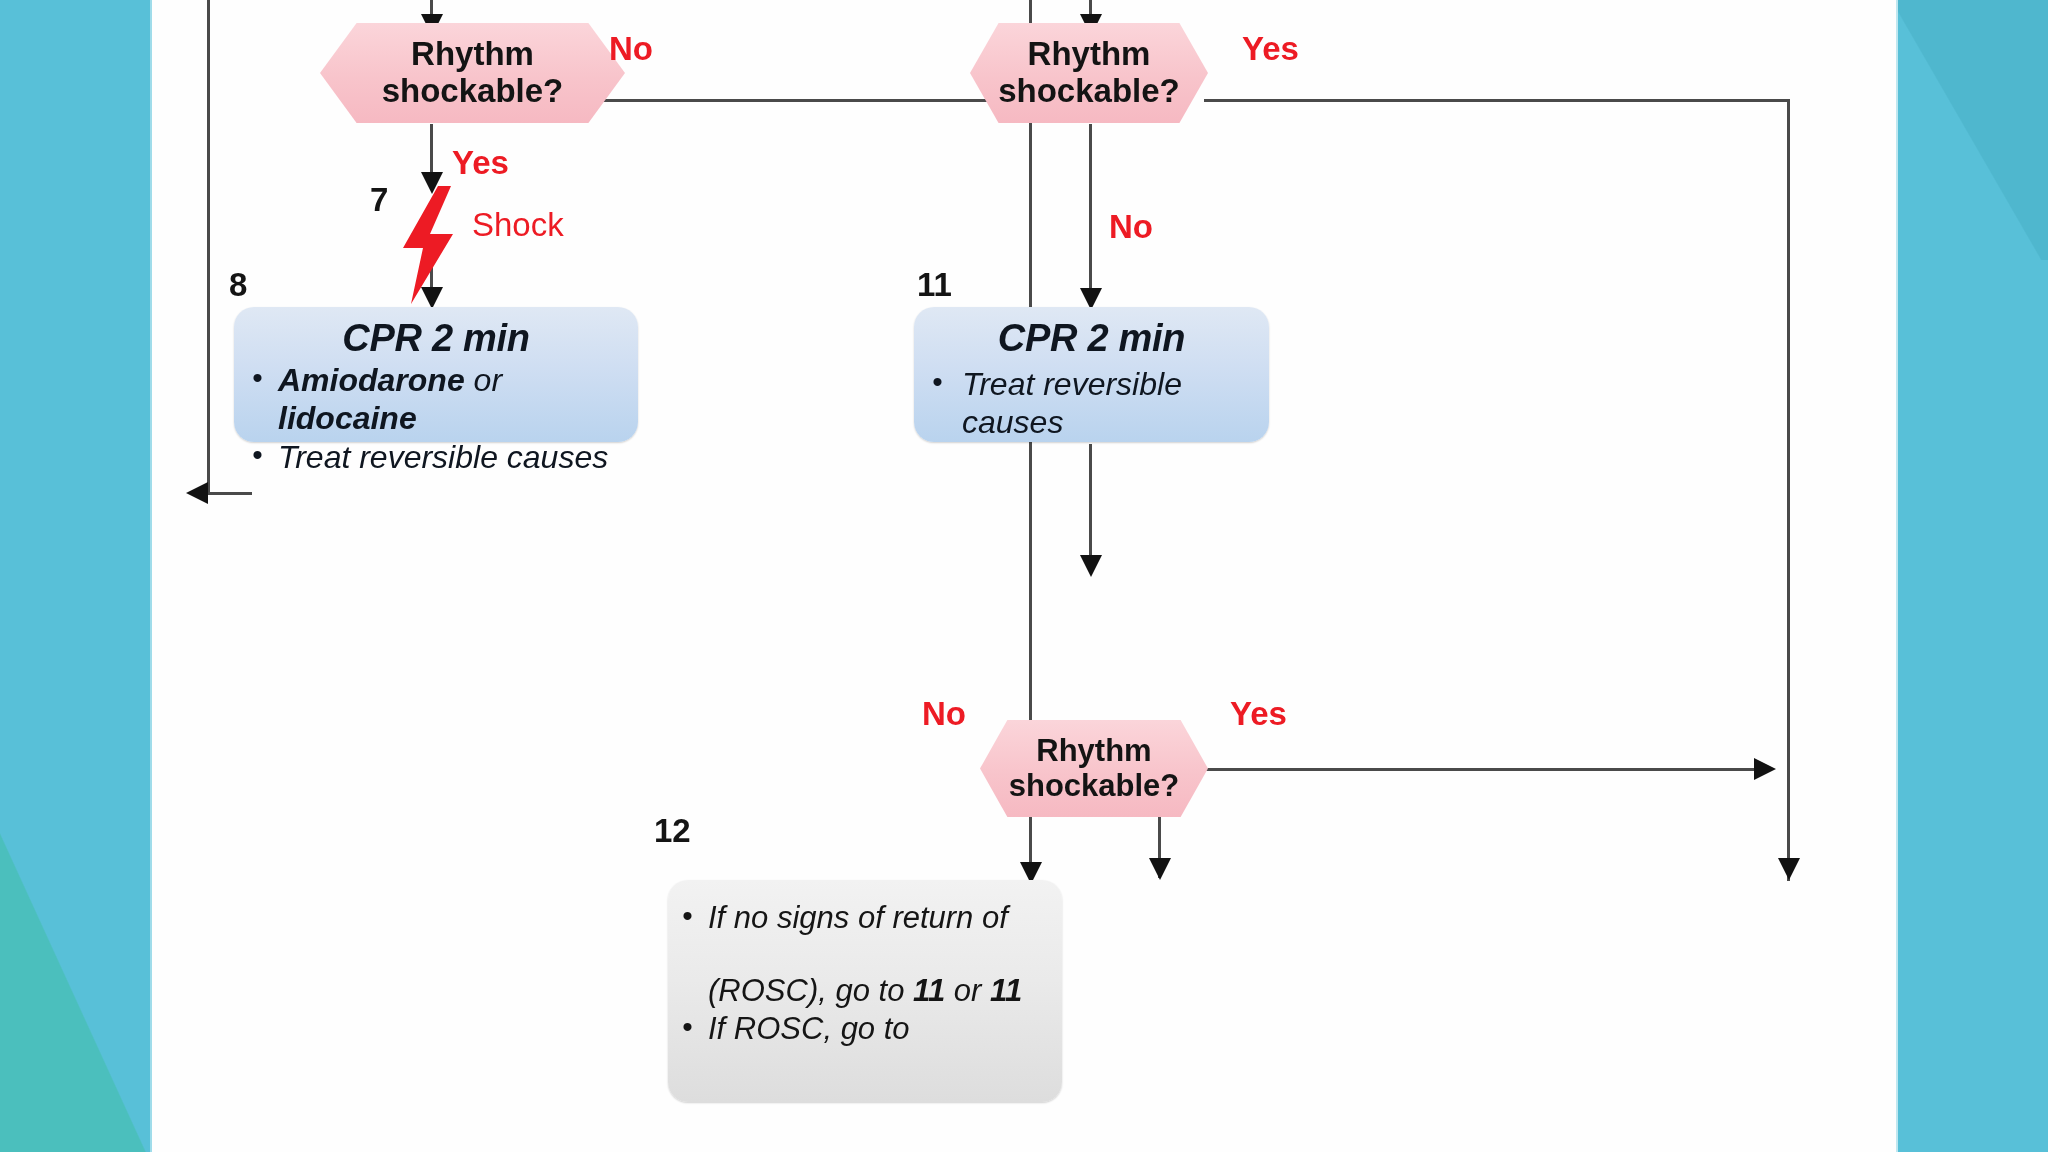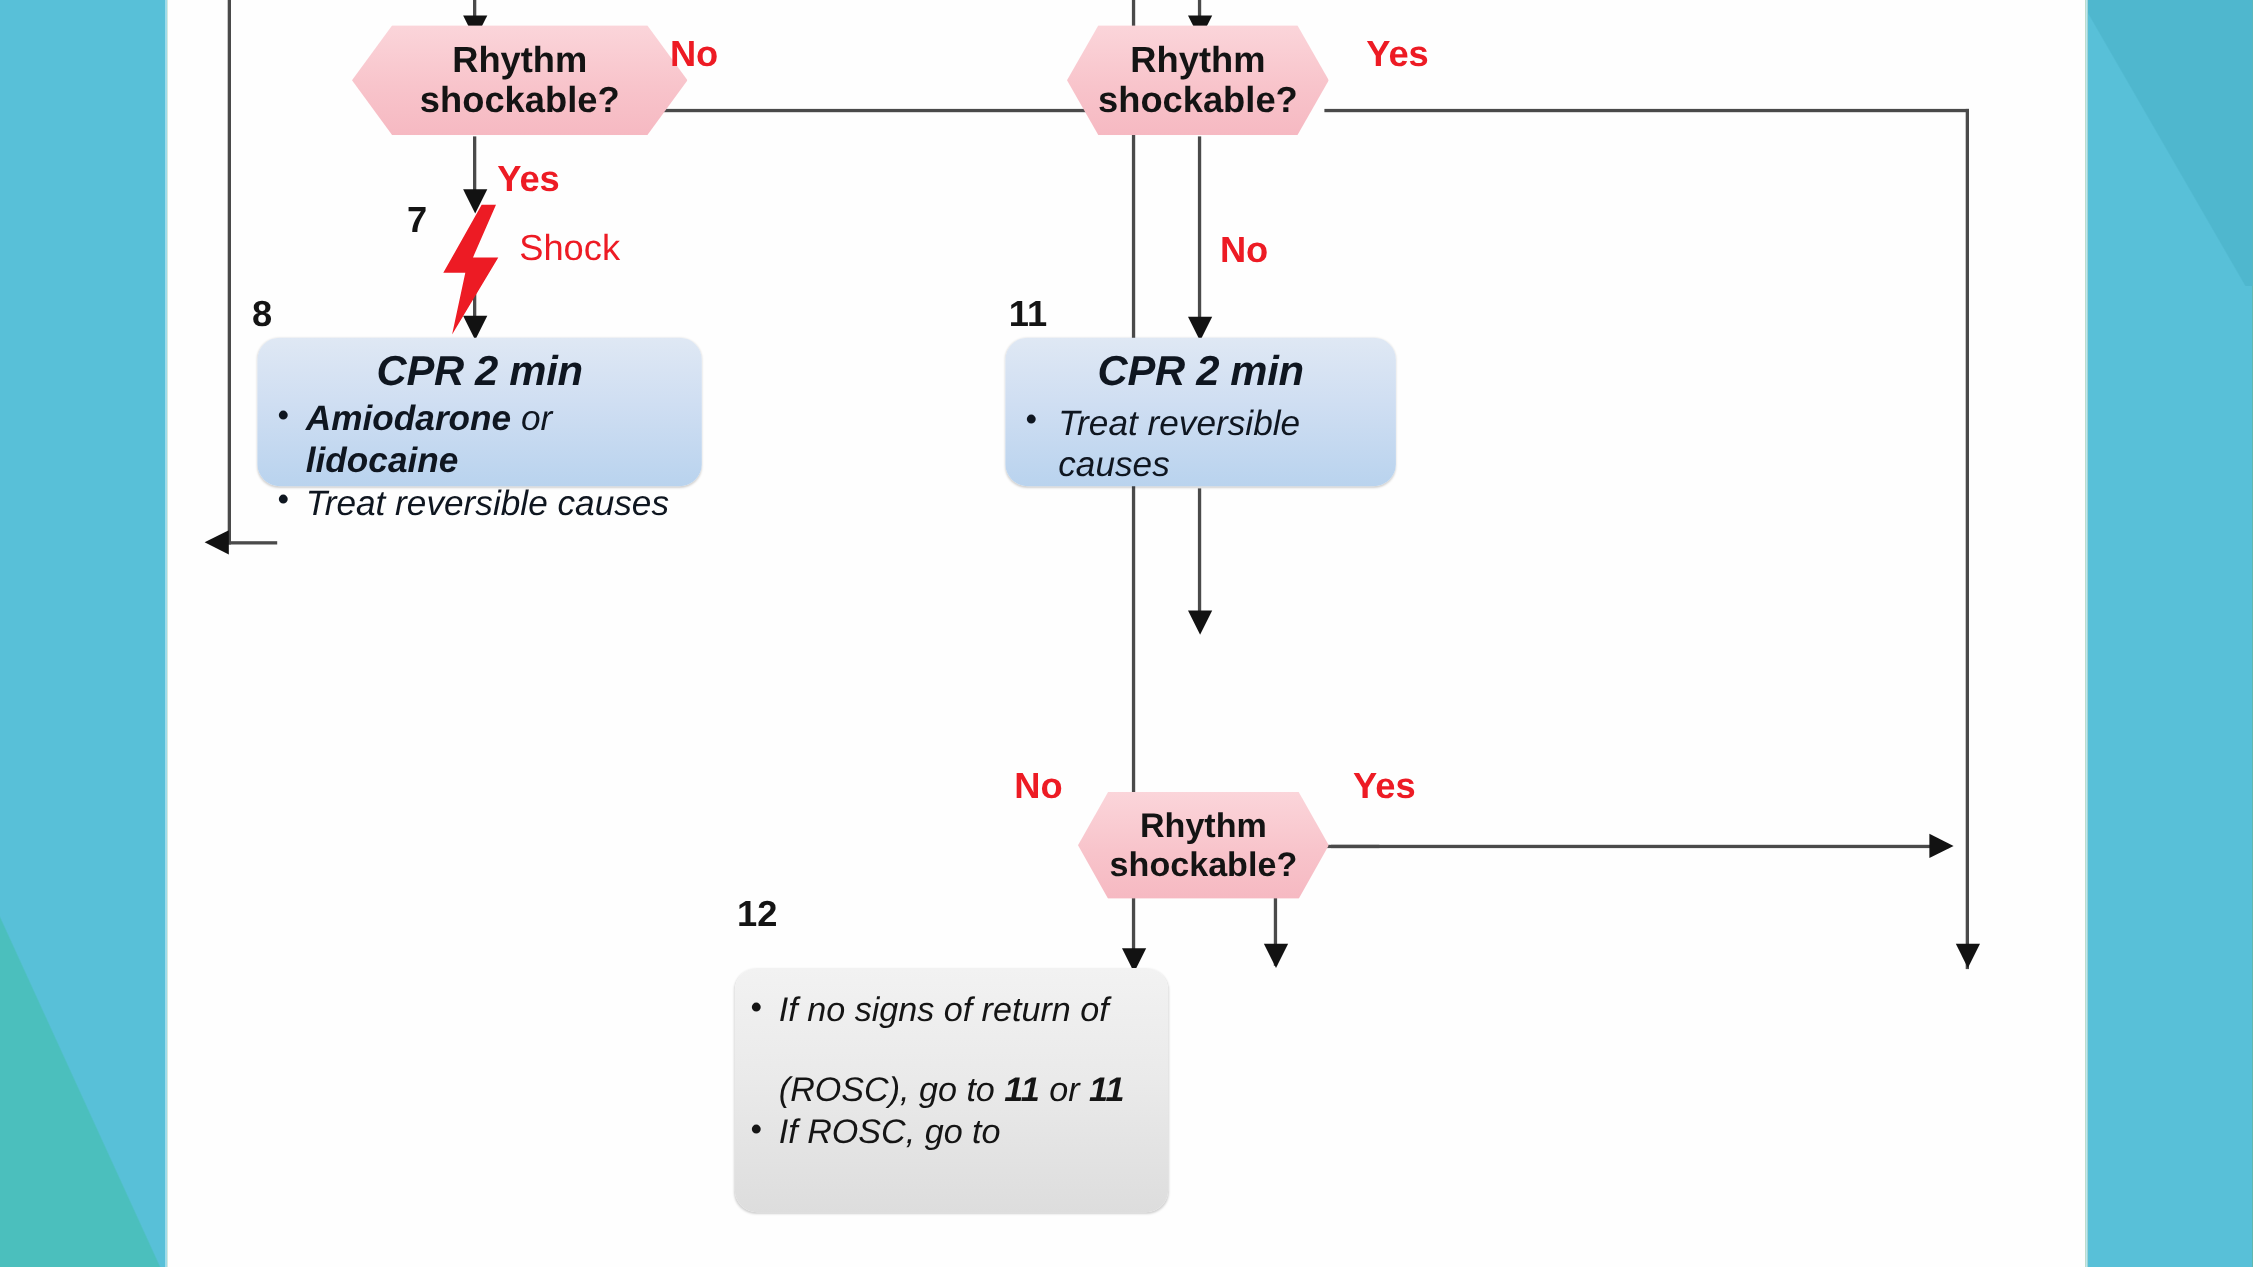--- a/index.html
+++ b/index.html
@@ -6,21 +6,21 @@
   html, body {
     margin: 0;
     padding: 0;
     background: #ffffff;
   }
   #stage {
     position: relative;
     width: 2048px;
     height: 1152px;
     overflow: hidden;
-    background: #15803d;
+    background: #fde047;
     font-family: "Liberation Sans", sans-serif;
   }
 
   
   .band {
     position: absolute;
     top: 0;
     height: 1152px;
   }
   .band-left  { left: 0;    width: 151px; background: #58c0d8; }
@@ -262,21 +262,21 @@
     <div class="hexnode" style="left:828px; top:720px; width:228px; height:97px; font-size:31px;">
       <div>
         <div>Rhythm</div>
         <div>shockable?</div>
       </div>
     </div>
 
     <span class="yn" style="left:770px; top:695px;">No</span>
     <span class="yn" style="left:1078px; top:695px;">Yes</span>
 
-    <span class="stepnum" style="left:518px; top:812px;text-align:center;">12</span>
+    <span class="stepnum" style="left:502px; top:812px;text-align:center;">12</span>
     <div class="boxnode grey" style="left:516px; top:880px; width:394px; height:222px; padding:18px 16px 0 10px; box-sizing:border-box;">
       <ul class="bullets">
         <li style="font-size:31px;">
           <span>If no signs of return of</span><br>
           <br>
           <span>(ROSC), go to </span><span class="b">11</span><span> or </span><span class="b">11</span>
         </li>
         <li style="font-size:31px;">
           <span>If ROSC, go to</span><br>
         </li>

